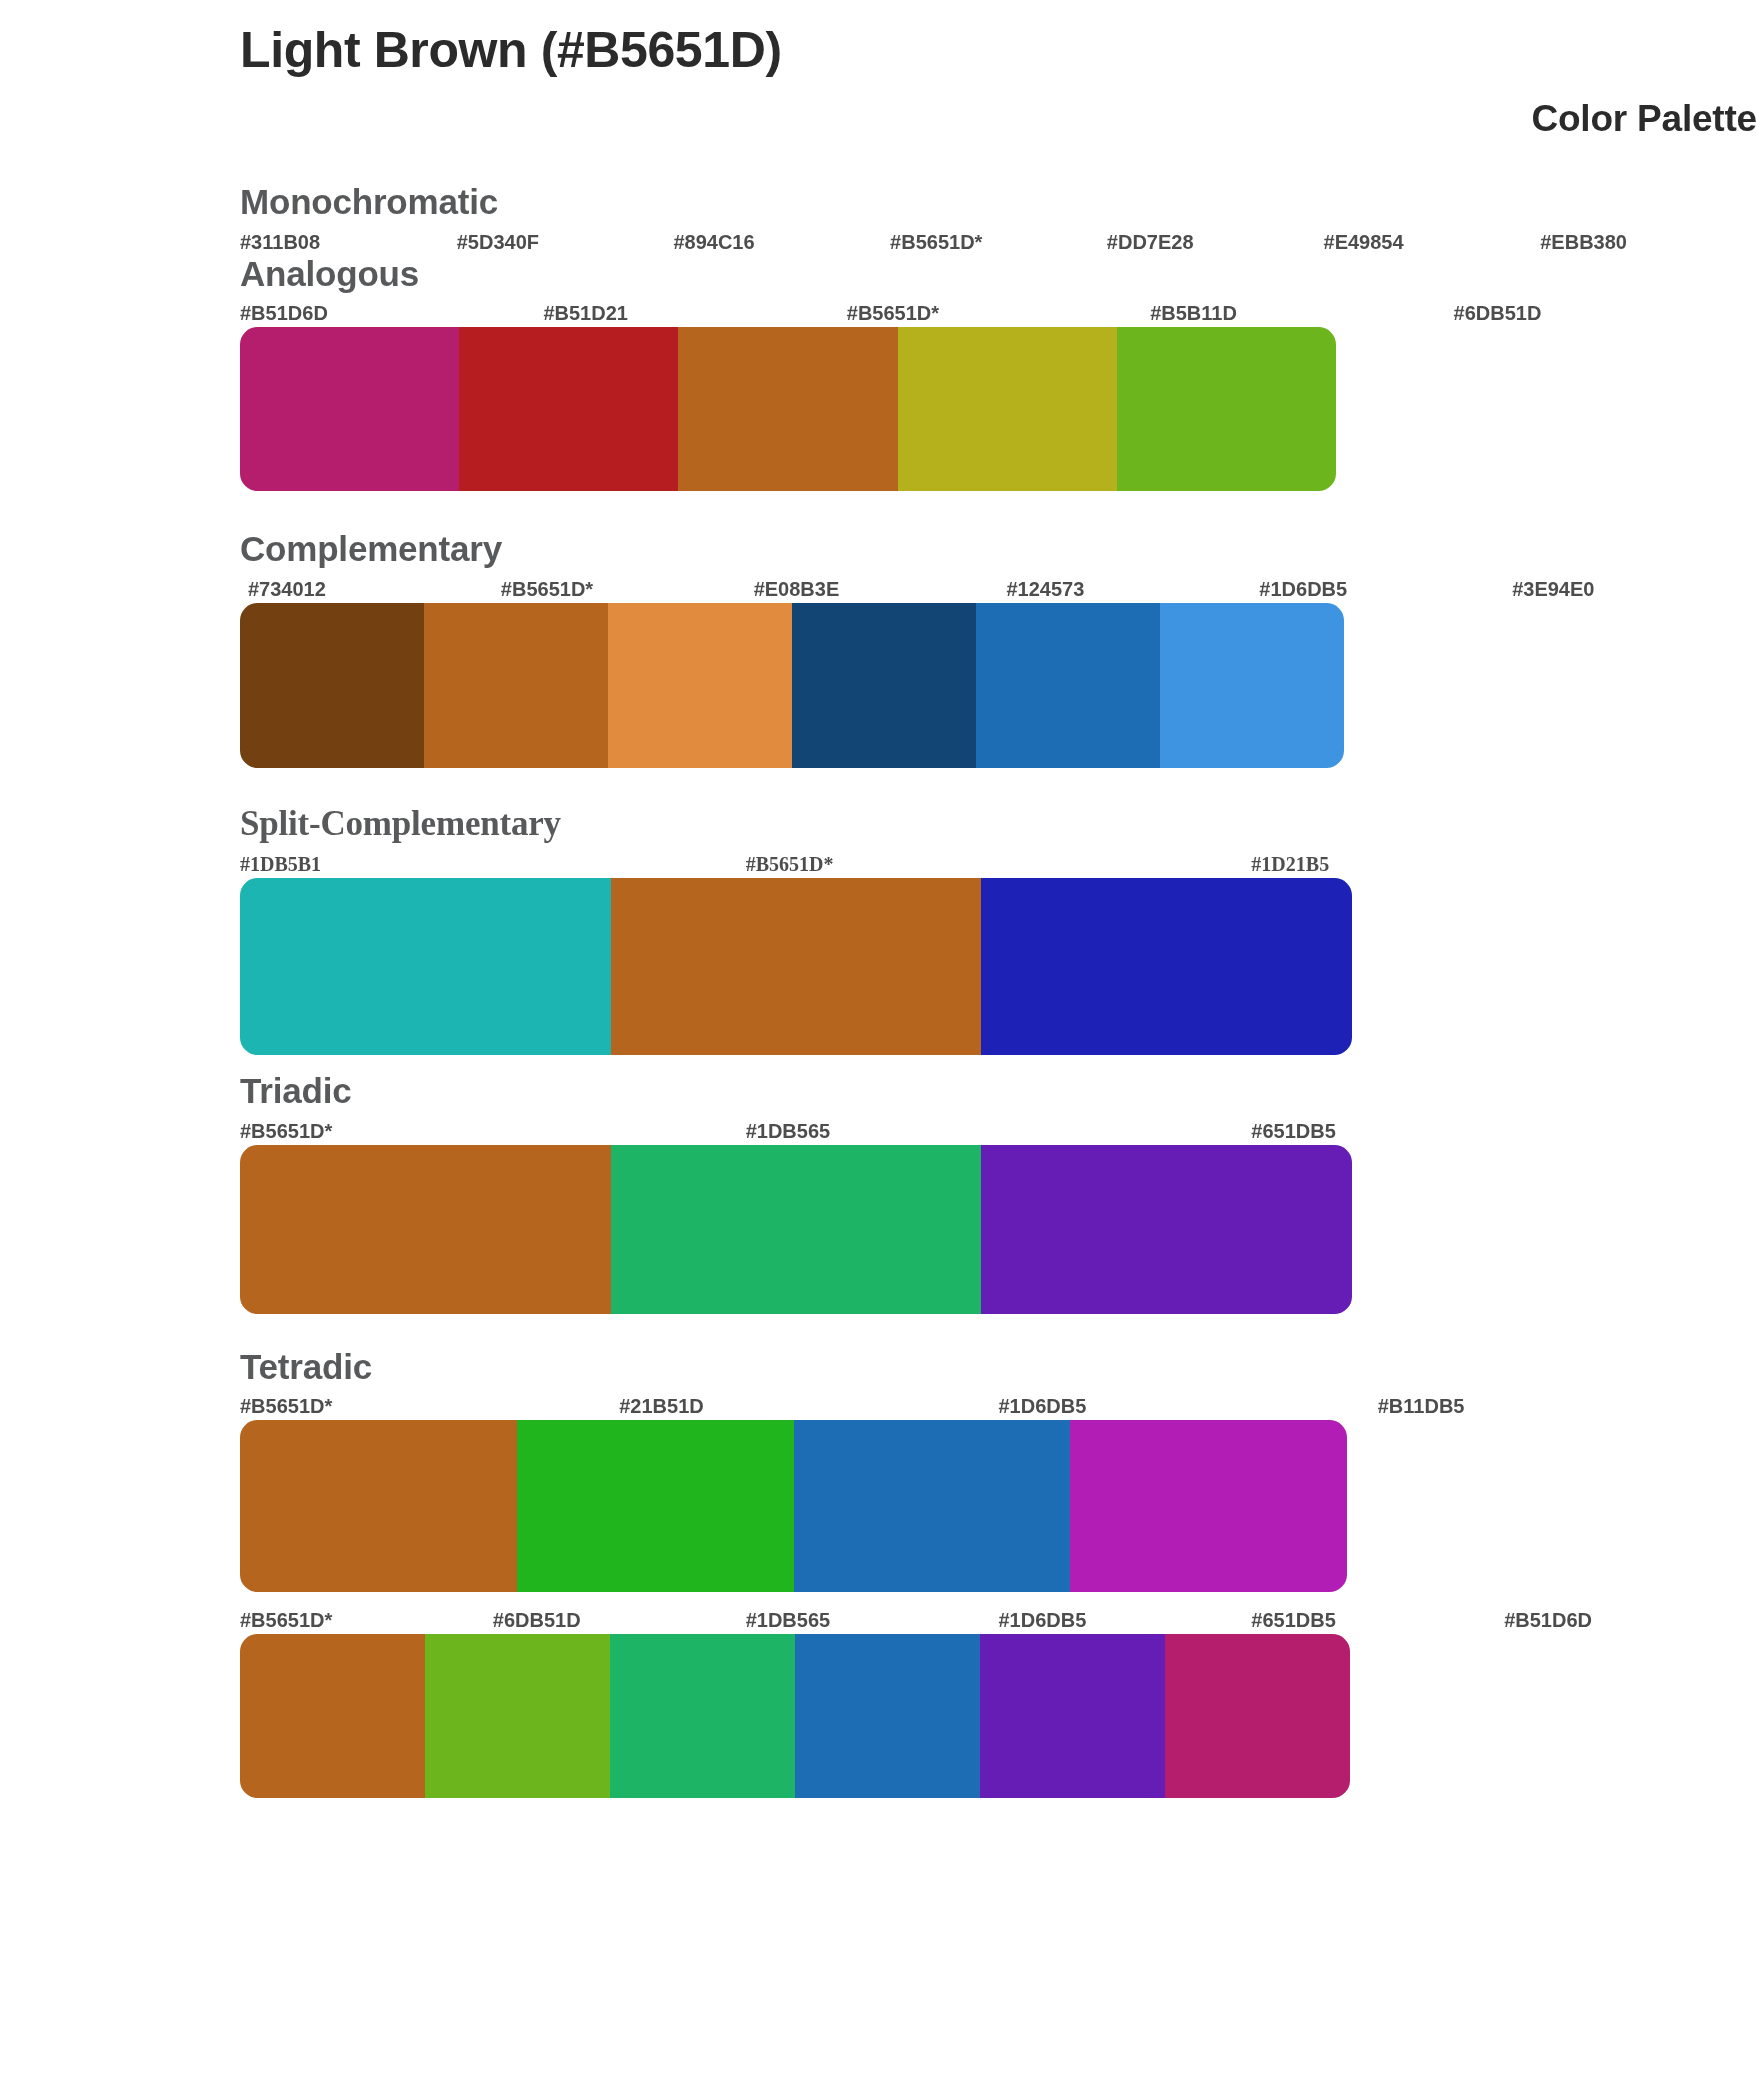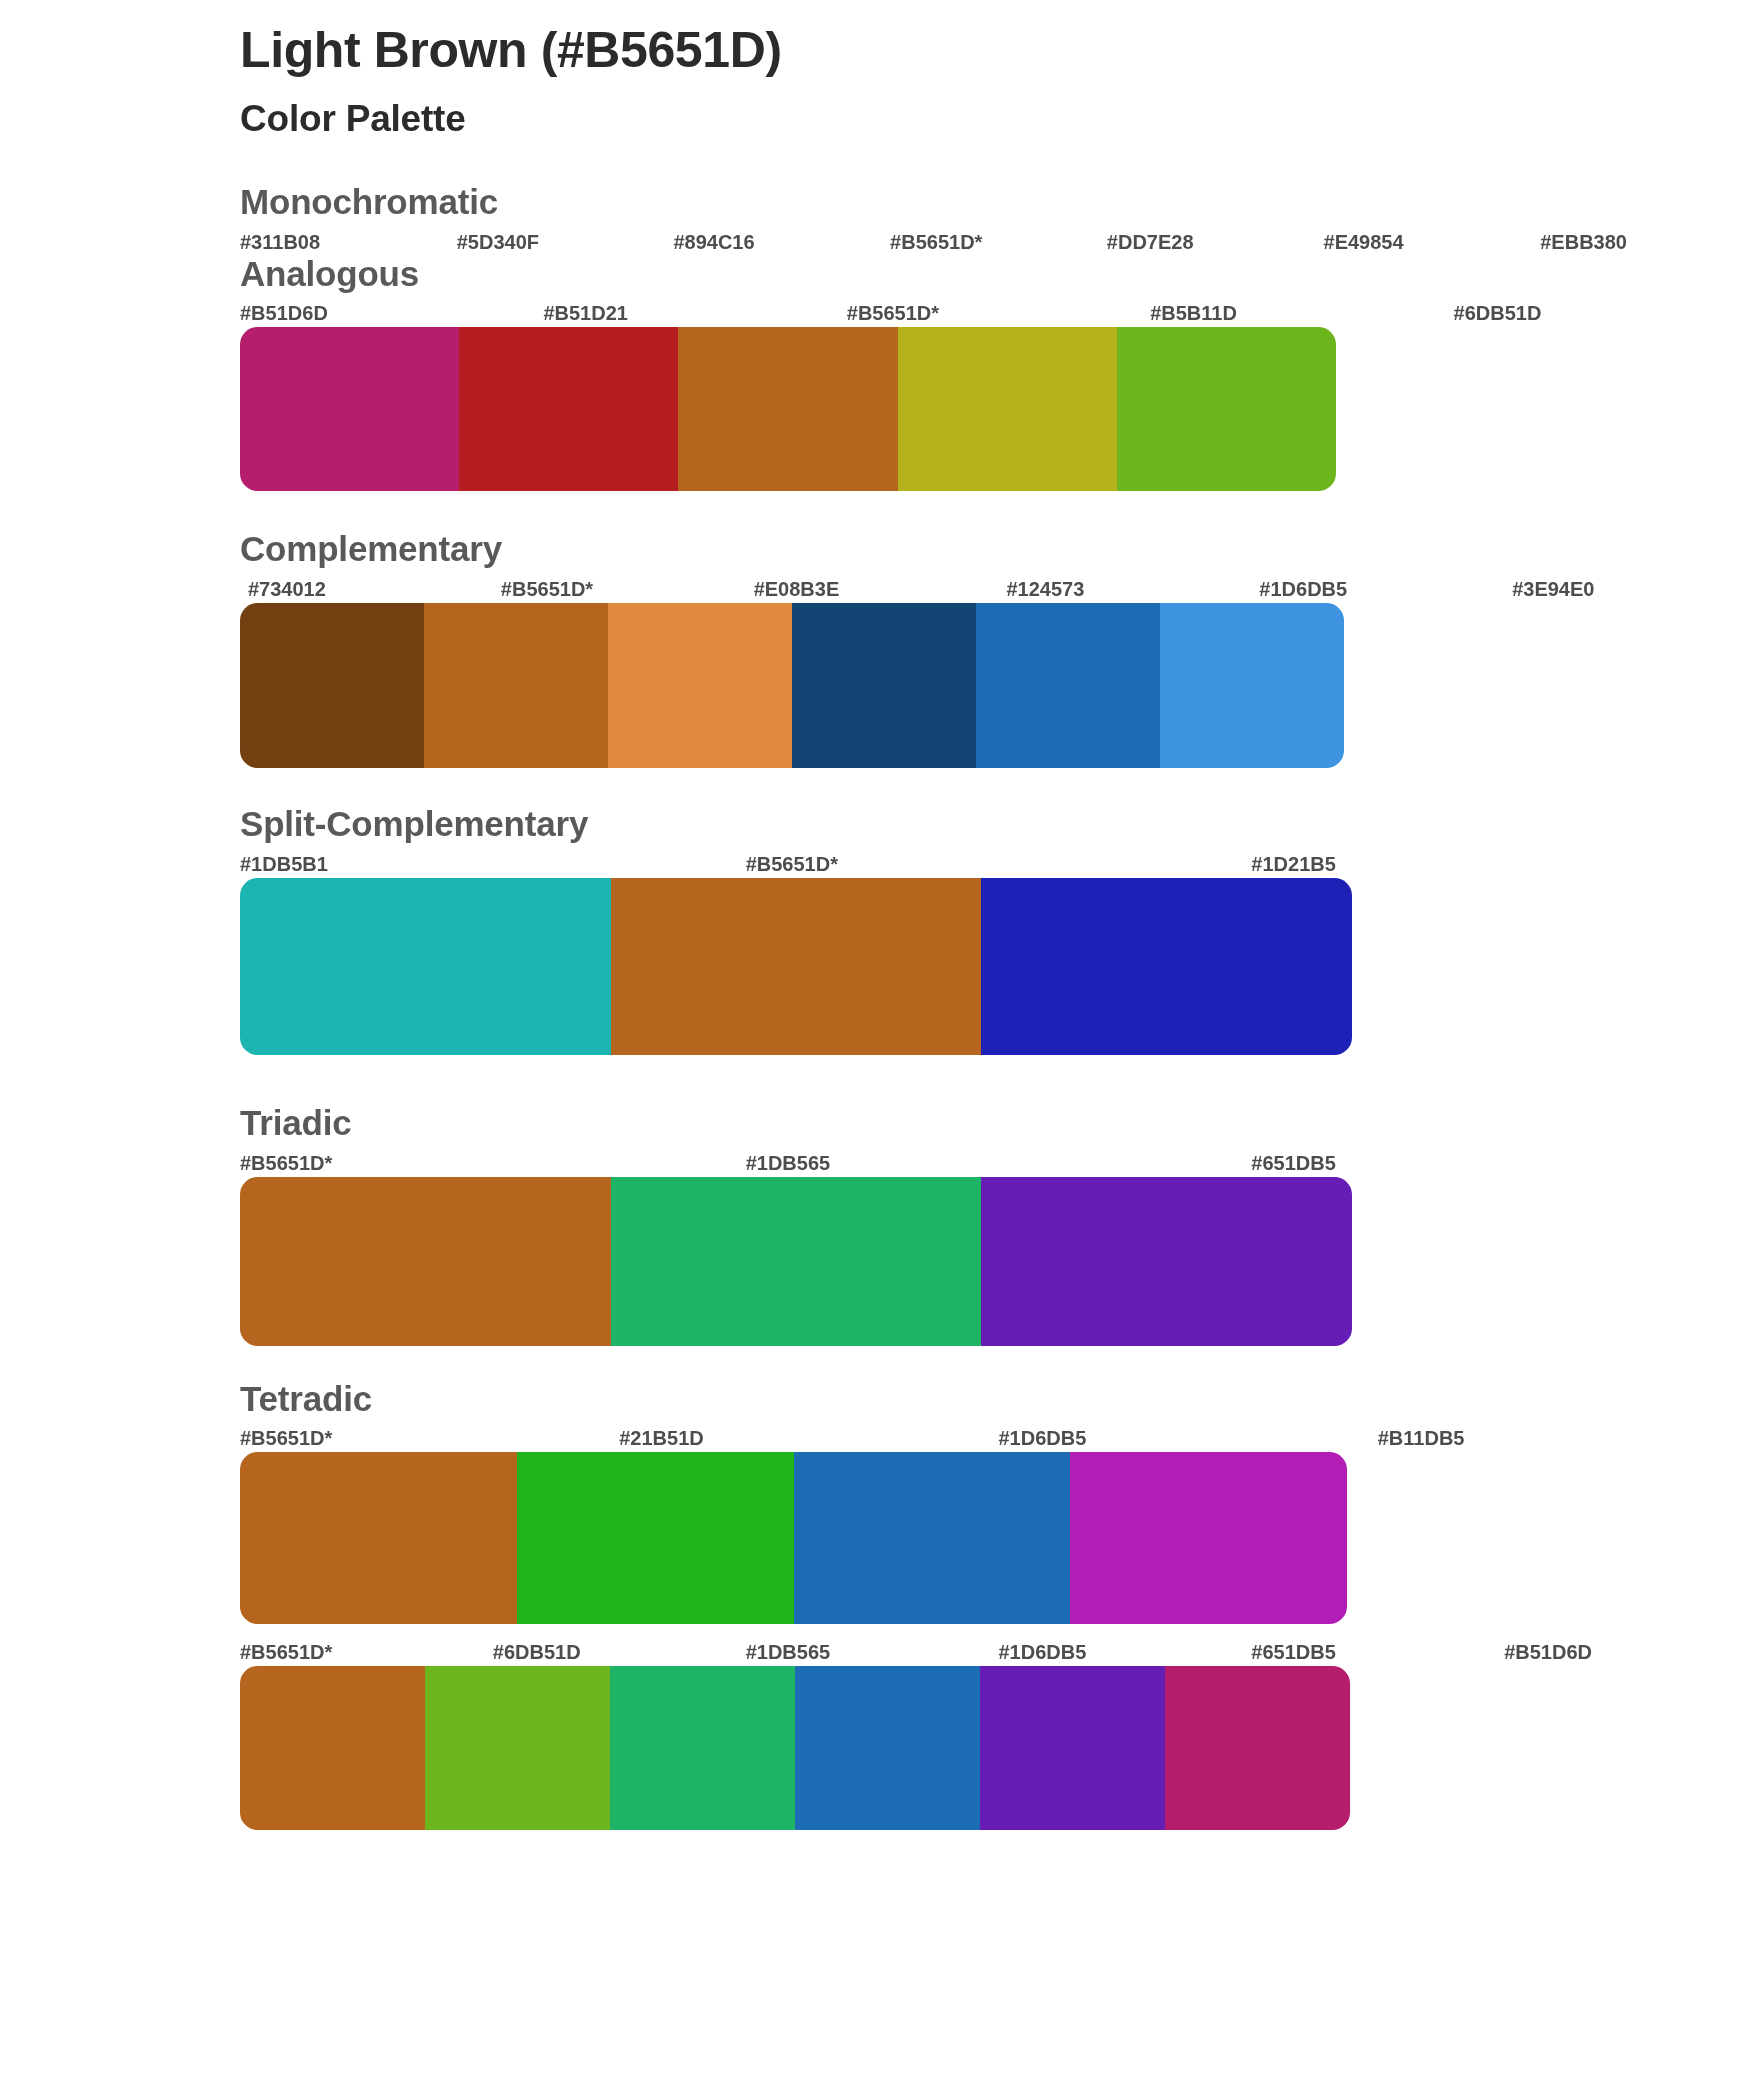--- a/index.html
+++ b/index.html
@@ -33,20 +33,21 @@
     padding: 0;
   }
   .subtitle {
     font-size: 37px;
     font-weight: bold;
     color: #2b2b2b;
     letter-spacing: -0.2px;
     line-height: 1.2;
     margin: 0;
     padding: 17.6px 0 0 0;
+    text-align: right;
   }
   .sections {
     padding-top: 43px;
   }
   .section {
     padding-left: 240px;
   }
   .section-title {
     font-size: 35px;
     font-weight: bold;
@@ -82,21 +83,21 @@
     height: 100%;
   }
 
   .sec-analogous .swatches { width: 1096px; height: 164px; }
   .sec-analogous { margin-bottom: 40px; }
 
   .sec-complementary .swatches { width: 1104px; height: 165px; }
   .sec-complementary { margin-bottom: 38px; }
 
   .sec-split .swatches { width: 1112px; height: 177px; }
-  .sec-split { margin-bottom: 50px; }
+  .sec-split { margin-bottom: 18px; font-family: Liberation Serif, serif; }
 
   .sec-triadic .swatches { width: 1112px; height: 169px; }
   .sec-triadic { margin-bottom: 35px; }
 
   .sec-tetradic .swatches { width: 1107px; height: 172px; }
   .sec-tetradic { margin-bottom: 14.4px; }
 
   .sec-hexadic .swatches { width: 1110px; height: 164px; }
   .sec-hexadic { margin-bottom: 0; }
 

